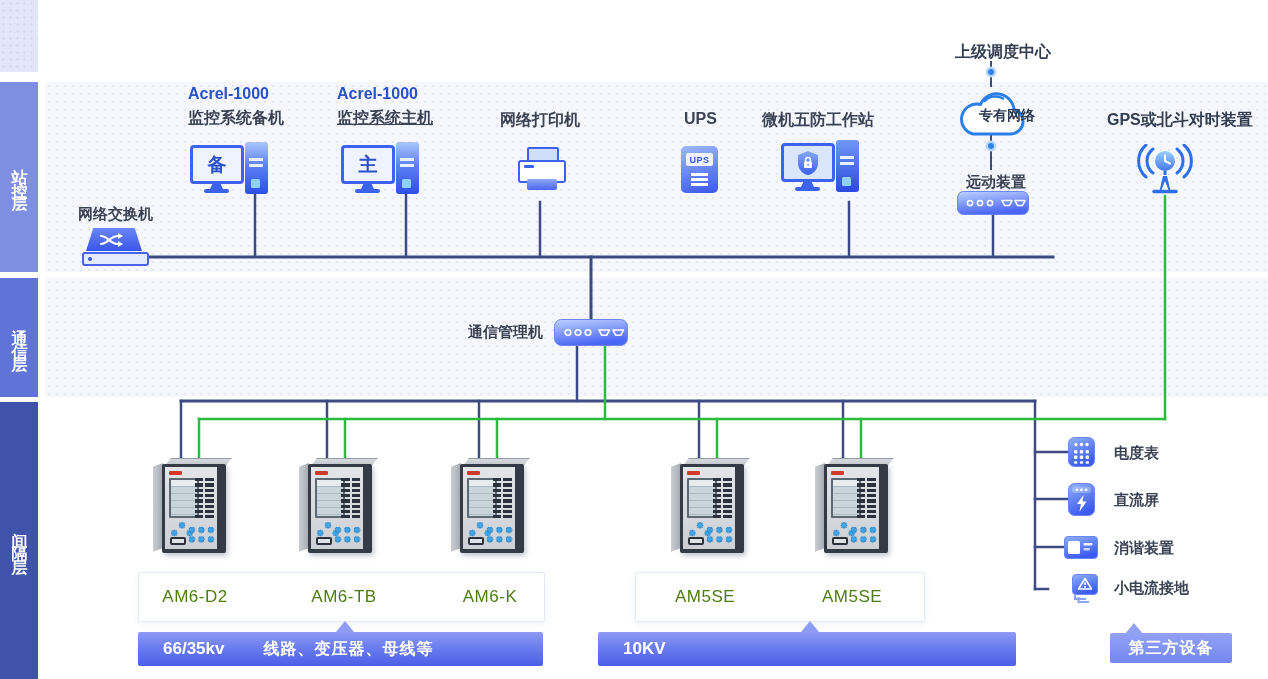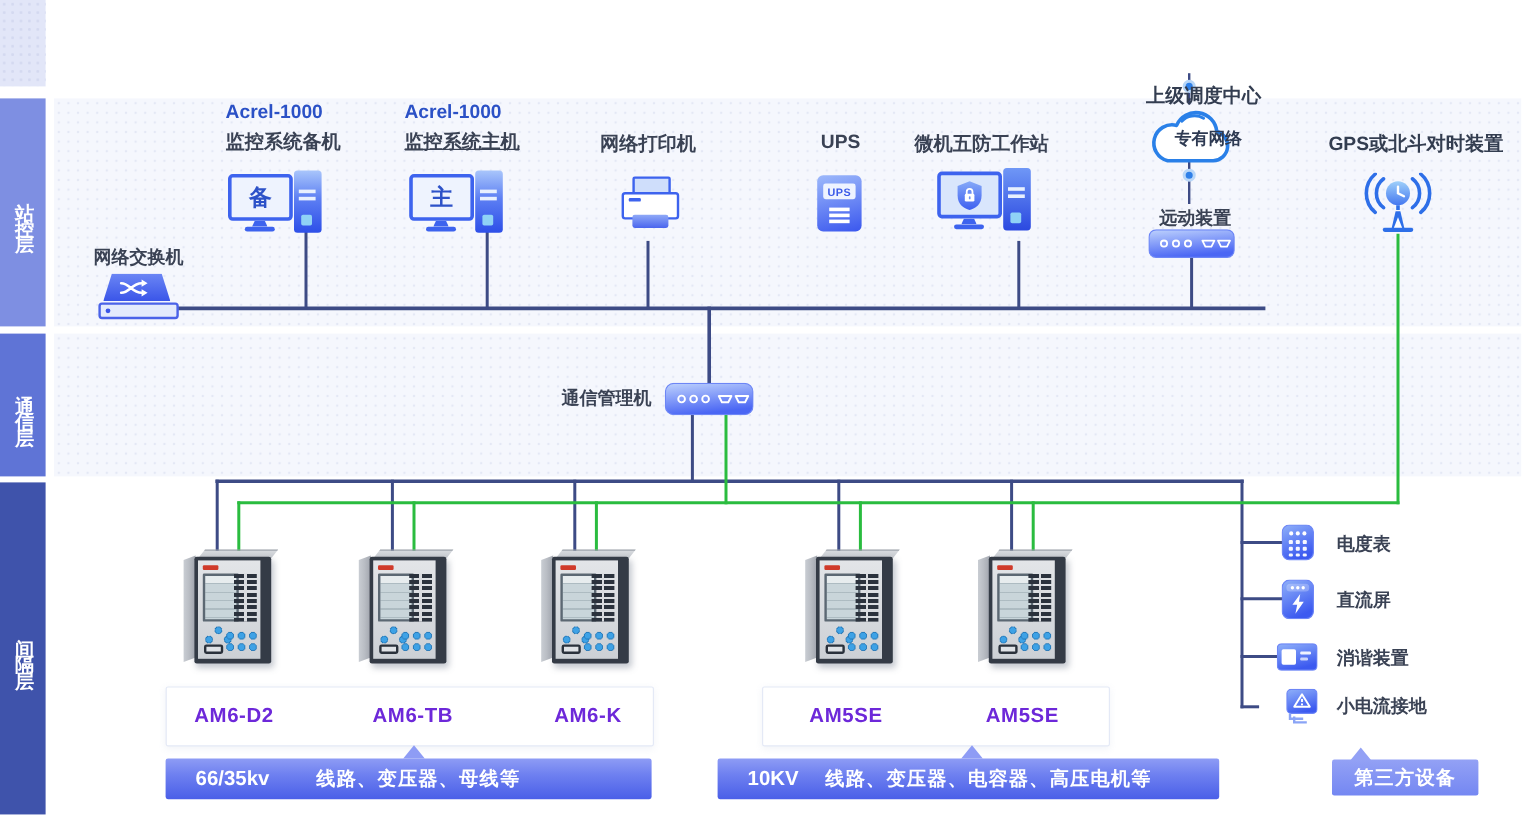--- a/index.html
+++ b/index.html
@@ -12,21 +12,21 @@
   .corner{position:absolute;left:0;top:0;width:38px;height:72px;background-color:#e2e6f8;
        background-image:radial-gradient(#d4d9f0 1px,transparent 1.3px);background-size:7px 7px;}
   .band{position:absolute;left:0;width:38px;display:flex;align-items:center;justify-content:center;}
   .band span{writing-mode:vertical-lr;text-orientation:upright;letter-spacing:14px;color:#fff;
        font-size:16px;font-weight:700;}
 
   
   .lbl{position:absolute;font-weight:600;color:#3a4254;font-size:15px;white-space:nowrap;text-align:center;}
   .lbl-b{position:absolute;font-weight:700;color:#2b51c6;font-size:16px;white-space:nowrap;}
   .lbl-d{position:absolute;font-weight:700;color:#333d50;font-size:16px;white-space:nowrap;}
-  .lbl-am{font-weight:700;color:#6d28d9;font-size:17px;letter-spacing:.5px;}
+  .lbl-am{font-weight:400;color:#4d7c0f;font-size:17px;letter-spacing:.5px;}
 
   
   .pc{position:absolute;width:78px;height:53px;}
   .pc .mon{position:absolute;left:0;top:3px;width:48px;height:33px;background:#eef3fe;border:3px solid #3d63ee;
        border-radius:4px;display:flex;align-items:center;justify-content:center;font-size:19px;font-weight:700;color:#2d52c8;}
   .pc.ws .mon{background:#d9e6fc;}
   .pc .neck{position:absolute;left:20px;top:42px;width:13px;height:5px;background:#3d63ee;clip-path:polygon(18% 0,82% 0,100% 100%,0 100%);}
   .pc .base{position:absolute;left:14px;top:47px;width:25px;height:4px;background:#3d63ee;border-radius:2px;}
   .pc .tower{position:absolute;right:0;top:0;width:23px;height:52px;border-radius:3px;
        background:linear-gradient(180deg,#a9c6fb,#5d7ff3 45%,#2d4fe8);}
@@ -212,21 +212,21 @@
   <div class="abs" style="left:82px;top:228px;width:64px;height:35px;">
     <div class="sw-top"></div>
     <svg class="abs" style="left:17px;top:4px;" width="30" height="16" viewBox="0 0 30 16">
       <path d="M2 12 C9 12 11 4 19 4 M2 4 C9 4 11 12 19 12" stroke="#fff" stroke-width="2.2" fill="none" stroke-linecap="round"></path>
       <path d="M19 1 L24 4 L19 7 Z M19 9 L24 12 L19 15 Z" fill="#fff"></path>
     </svg>
     <div class="sw-body"></div>
     <div class="sw-dot"></div>
   </div>
 
-  <div class="lbl-d" style="left:955px;top:42px;margin-top:28px;">上级调度中心</div>
+  <div class="lbl-d" style="left:955px;top:42px;">上级调度中心</div>
 
   <svg class="abs" style="left:948px;top:84px;" width="88" height="58" viewBox="0 0 88 58">
     <path d="M25 50 H63 A12.5 12.5 0 0 0 66 25.5 A17.5 17.5 0 0 0 32.5 20.5 A13.5 13.5 0 0 0 25 50 Z" fill="#fff" stroke="#2a80e8" stroke-width="3" stroke-linejoin="round"></path>
     <path d="M37 17 A12 9 0 0 1 55 14.5" fill="none" stroke="#2a80e8" stroke-width="2.5" stroke-linecap="round"></path>
   </svg>
   <div class="lbl" style="left:991px;top:107px;transform:translateX(-50%);font-size:14px;color:#2e3a52;padding-left:32px;">专有网络</div>
 
   <div class="lbl" style="left:966px;top:173px;">远动装置</div>
   <svg class="abs" style="left:957px;top:191px;" width="72" height="24" viewBox="0 0 72 24">
     <defs>
@@ -360,21 +360,20 @@
   <span class="abs lbl-am" style="left:852px;top:587px;transform:translateX(-50%);">AM5SE</span>
 
   <div class="tri" style="left:336px;top:621px;"></div>
   <div class="banner" style="left:138px;top:632px;width:405px;">
     <span class="volt">66/35kv</span>
     <span class="txt">线路、变压器、母线等</span>
   </div>
   <div class="tri" style="left:801px;top:621px;"></div>
   <div class="banner" style="left:598px;top:632px;width:418px;">
     <span class="volt">10KV</span>
-    <span class="txt" style="left:54%;">线路、变压器、电容器、高压电机等</span>
   </div>
 
   <svg class="abs" style="left:1068px;top:437px;" width="27" height="30" viewBox="0 0 27 30">
     <defs>
         <linearGradient id="gi1" x1="0" y1="0" x2="0.4" y2="1">
       <stop offset="0" stop-color="#8fb0f9"></stop>
           <stop offset="1" stop-color="#3c5af0"></stop>
         </linearGradient>
       </defs>
     <rect x="0.5" y="0.5" width="26" height="29" rx="6" fill="url(#gi1)" stroke="#6d86f6"></rect>

